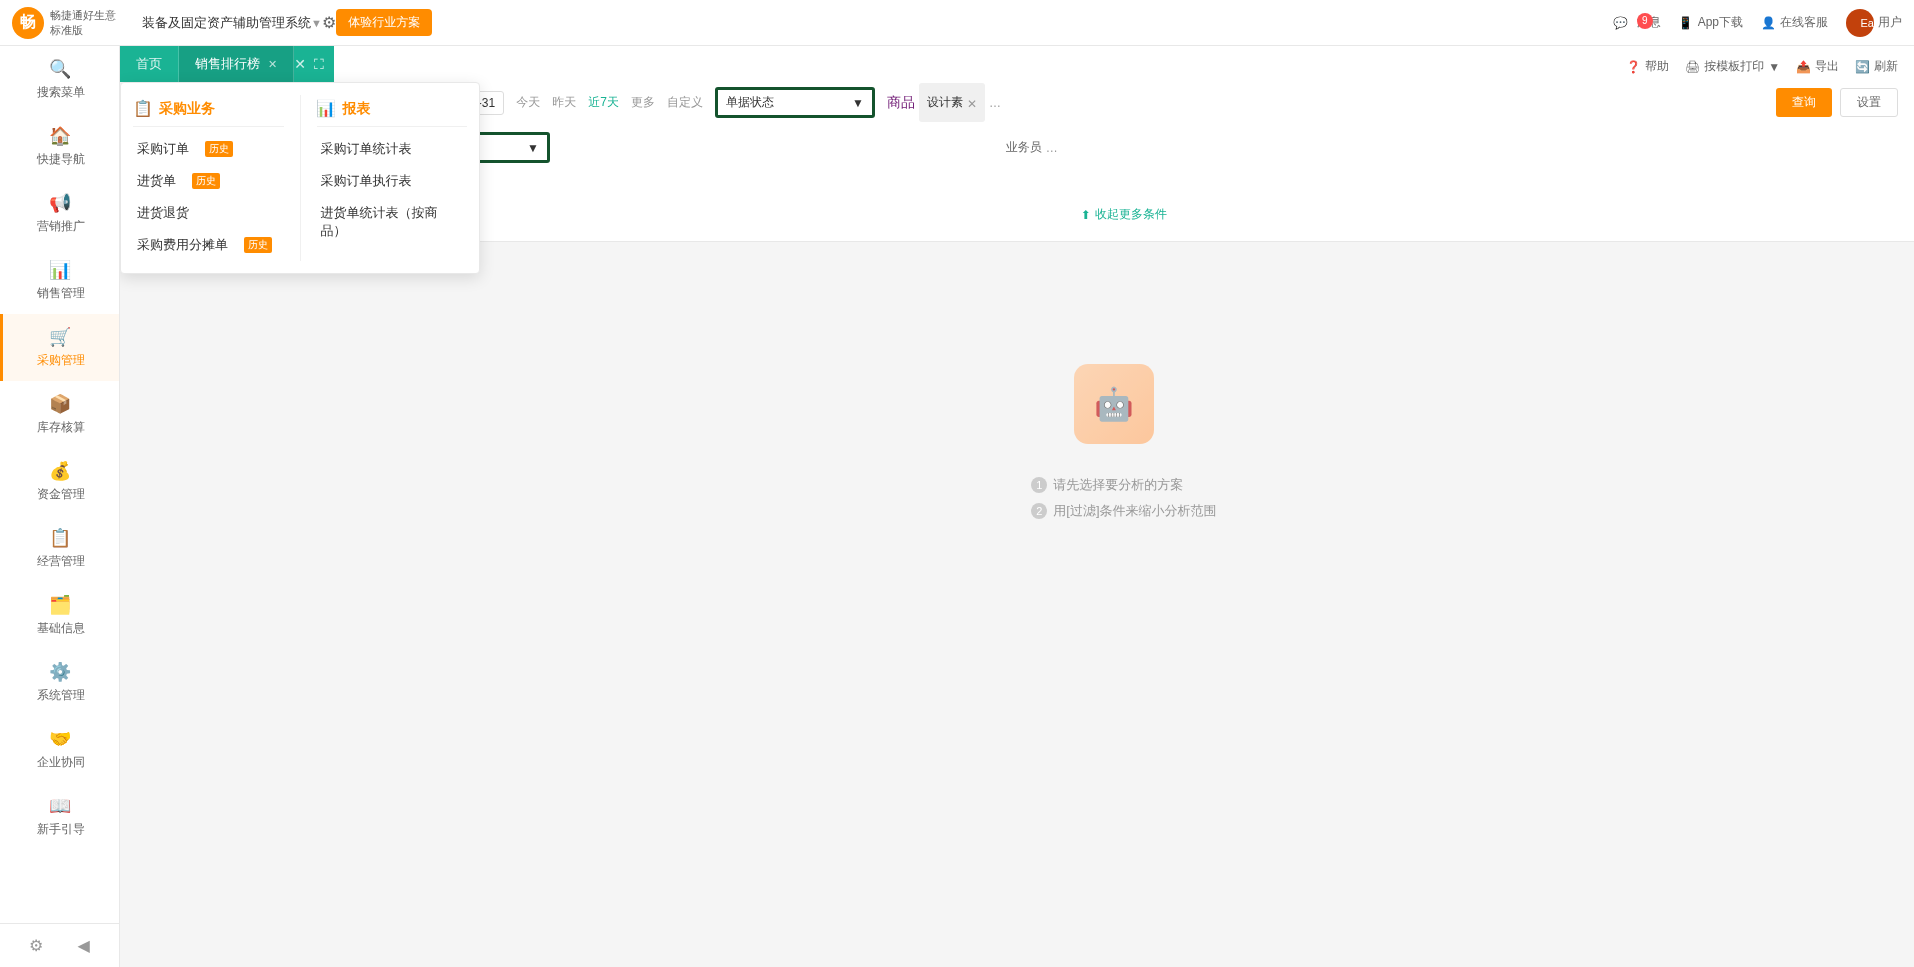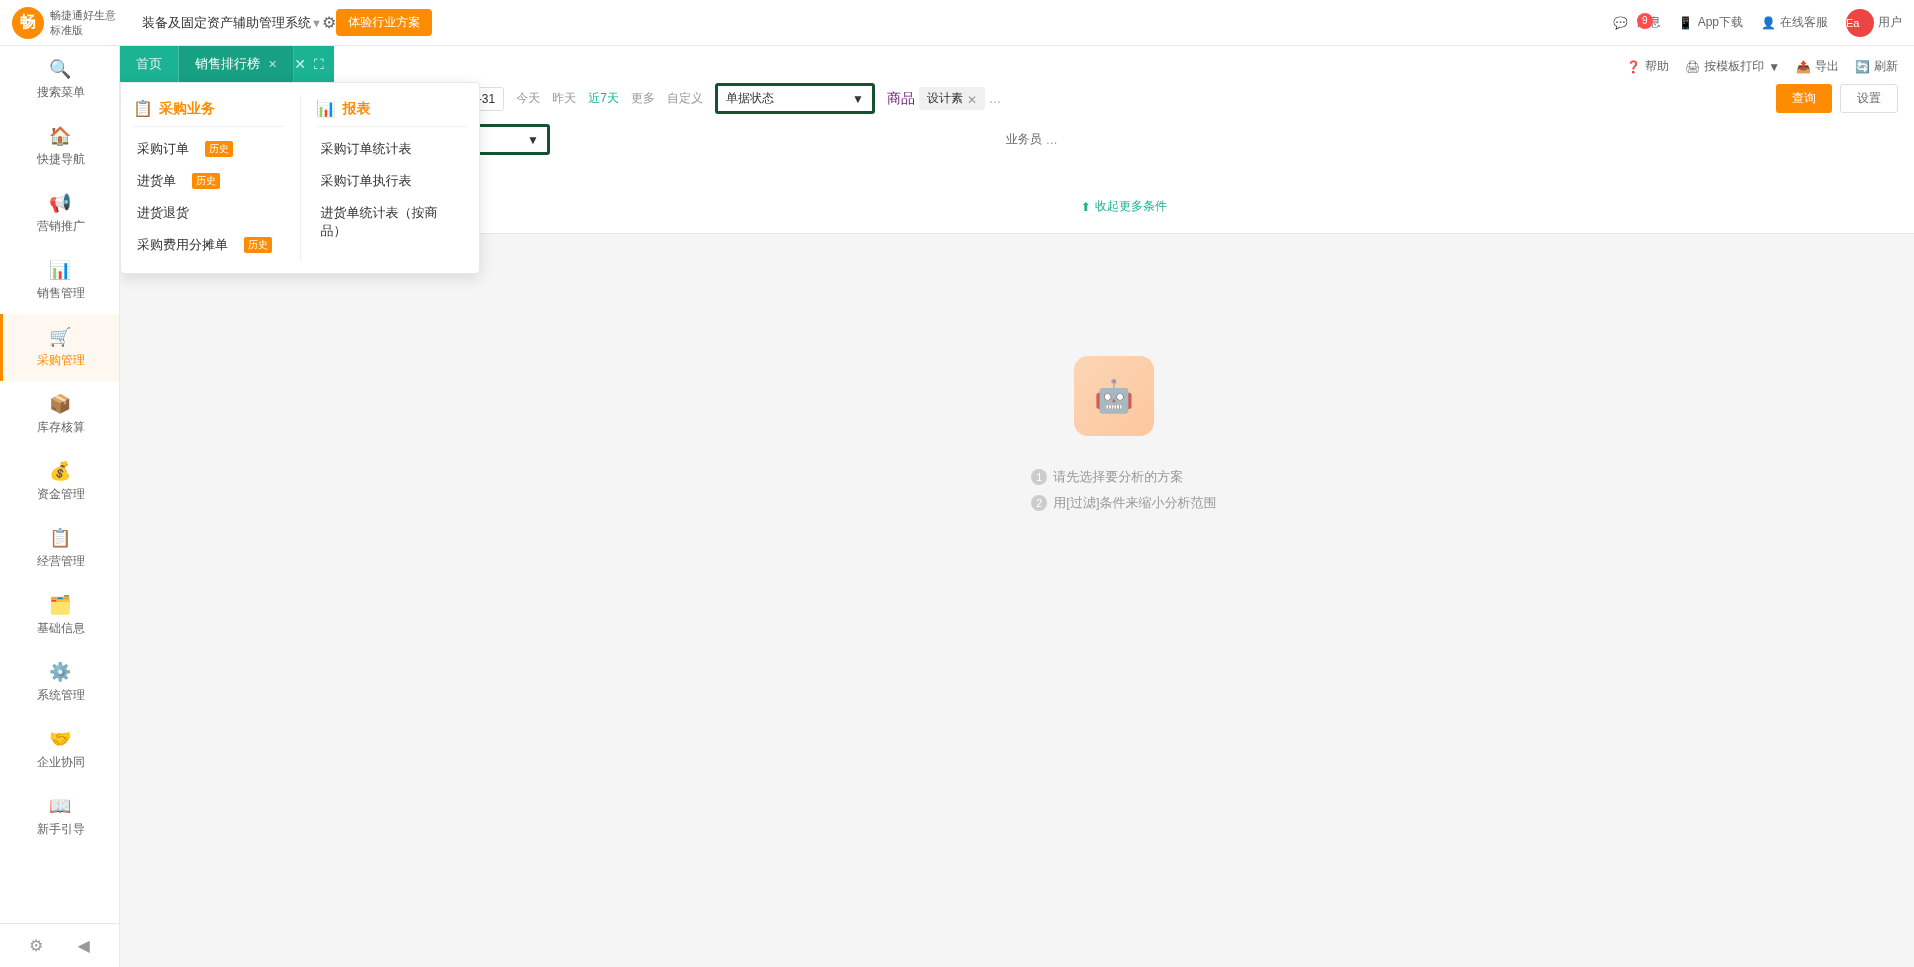--- a/index.html
+++ b/index.html
@@ -64,23 +64,23 @@
       background: #ff4d4f;
       color: white;
       border-radius: 50%;
       width: 16px; height: 16px;
       font-size: 10px;
       display: flex; align-items: center; justify-content: center;
       position: relative; top: -8px; left: -8px;
     }
     .avatar-circle {
       width: 28px; height: 28px;
-      background: #ef4444;
+      background: #c2410c;
       border-radius: 50%;
-      display: flex; align-items: center; justify-content: flex-start;
+      display: flex; align-items: center; justify-content: flex-end;
       font-size: 11px; color: white;
     }
 
     
     .layout {
       display: flex;
       margin-top: 46px;
       height: calc(967px - 46px);
     }
 
@@ -192,21 +192,21 @@
       background: #fff;
       display: flex;
       align-items: center;
       gap: 4px;
       cursor: pointer;
       min-width: 120px;
     }
     .filter-tag {
       background: #f0f0f0;
       border-radius: 3px;
-      padding: 3px 8px;
+      padding: 11px 8px;
       font-size: 12px;
       color: #333;
       display: flex;
       align-items: flex-end;
       gap: 4px;
     }
     .filter-tag-close { cursor: pointer; color: #999; }
     .filter-actions { margin-left: auto; display: flex; gap: 8px; }
     .btn-query {
       background: #ff8c00;

